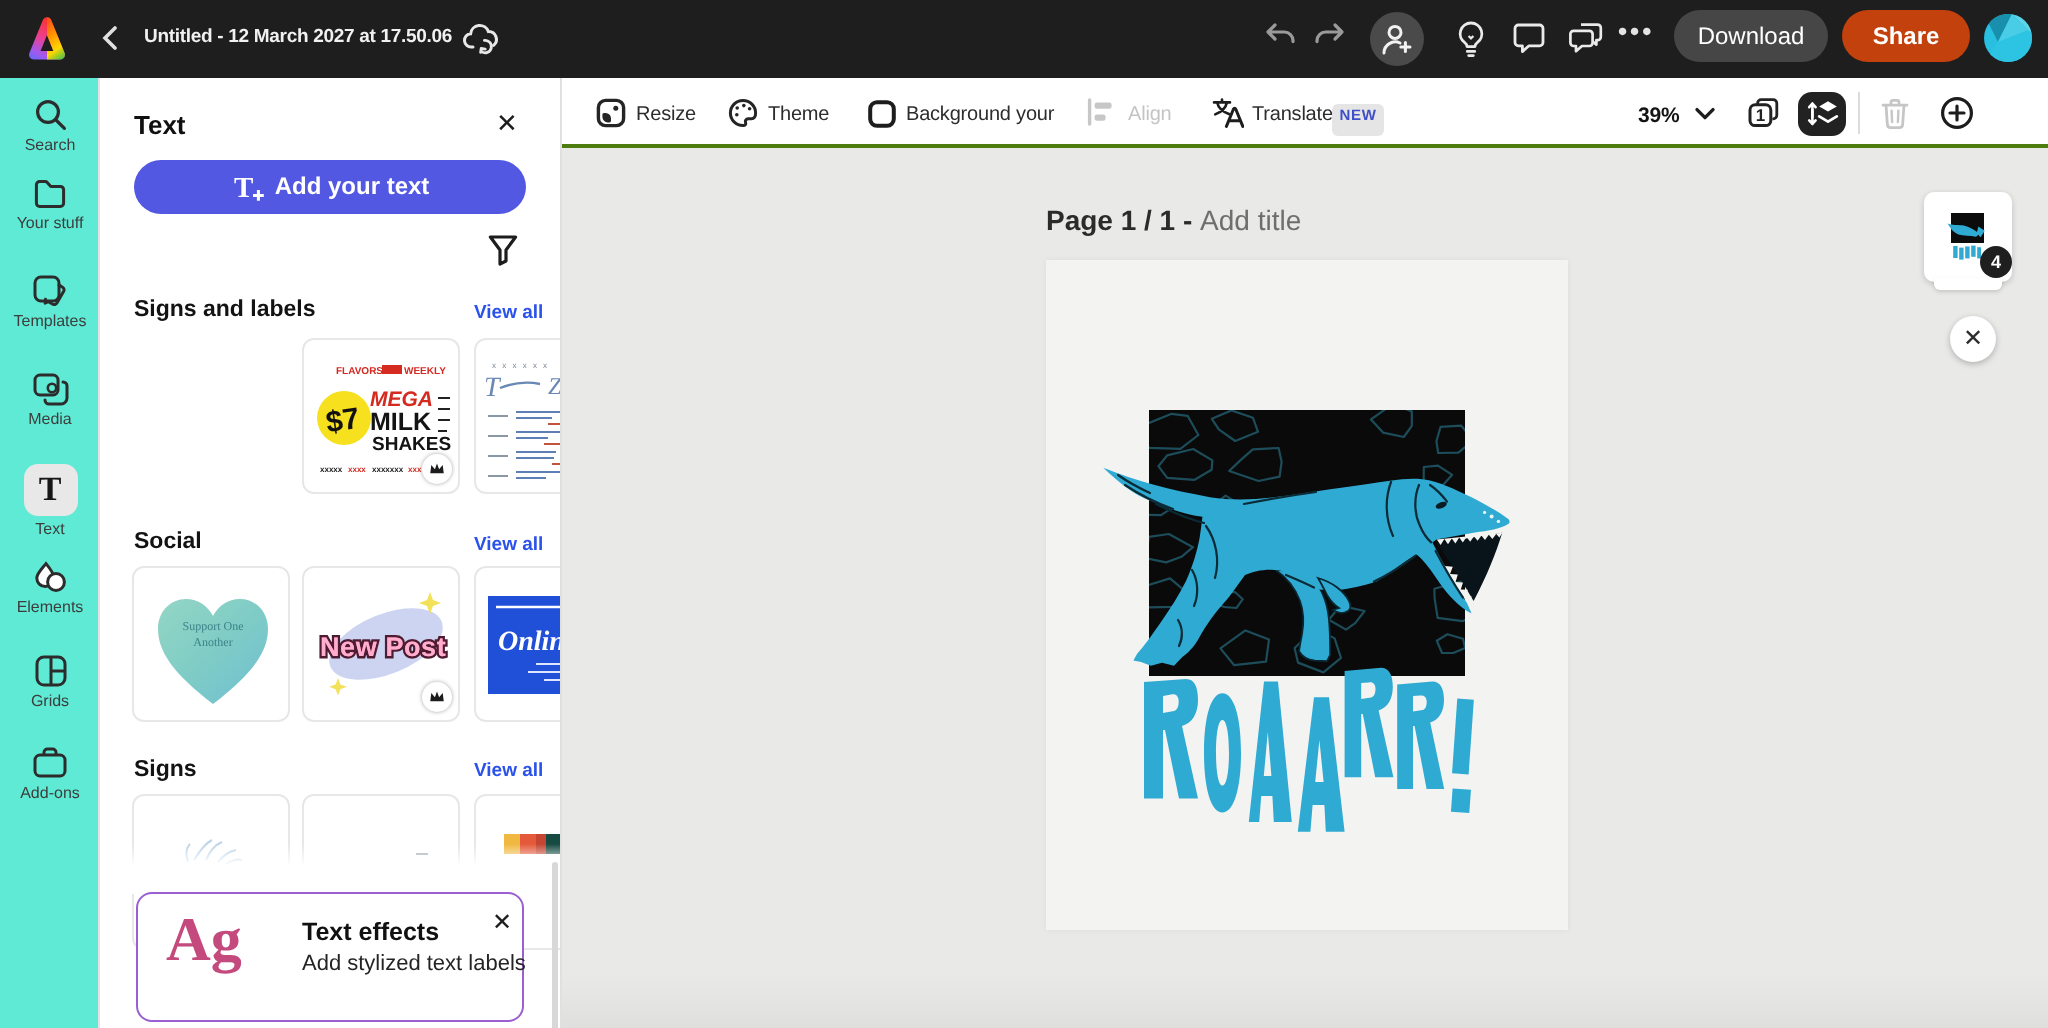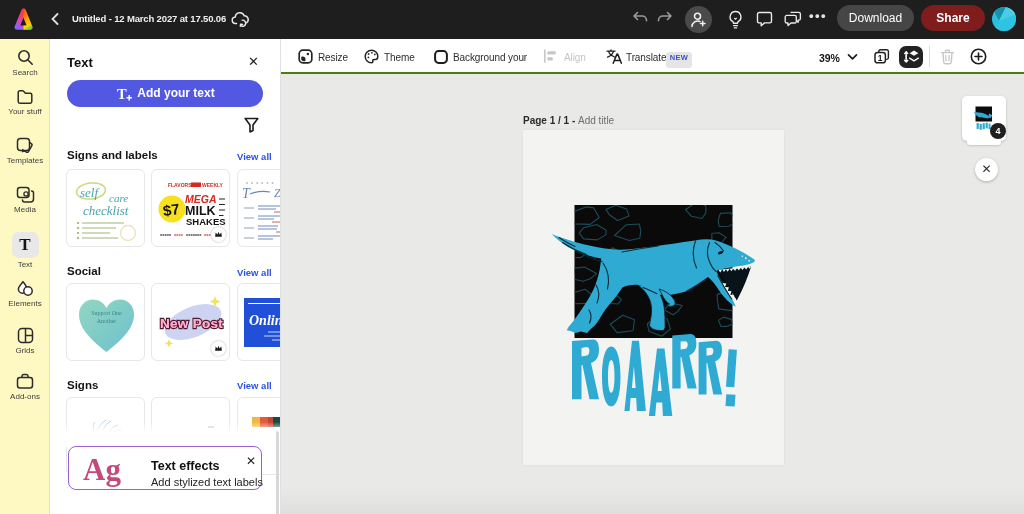--- a/index.html
+++ b/index.html
@@ -5,50 +5,50 @@
 * { margin:0; padding:0; box-sizing:border-box; }
 html,body { width:1024px; height:514px; overflow:hidden; }
 body { font-family:"Liberation Sans", sans-serif; position:relative; background:#e9e9e8; }
 .abs { position:absolute; }
 
 
 #topbar { position:absolute; left:0; top:0; width:1024px; height:39px; background:#1e1e1e; }
 #topbar .title { position:absolute; left:72px; top:13px; color:#f1f1f1; font-size:9.5px; font-weight:700; letter-spacing:-0.15px; }
 .tbicon { position:absolute; top:11px; }
 #btn-download { position:absolute; left:837px; top:5px; width:77px; height:26px; border-radius:13px; background:#464646; color:#fff; font-size:12px; text-align:center; line-height:26px; }
-#btn-share { position:absolute; left:921px; top:5px; width:64px; height:26px; border-radius:13px; background:#7f1d1d; color:#fff; font-size:12px; font-weight:700; text-align:center; line-height:26px; }
-
-
-#sidebar { position:absolute; left:0; top:39px; width:50px; height:475px; background:#fef9c3; border-right:1px solid #e2e2e2; }
+#btn-share { position:absolute; left:921px; top:5px; width:64px; height:26px; border-radius:13px; background:#c2410c; color:#fff; font-size:12px; font-weight:700; text-align:center; line-height:26px; }
+
+
+#sidebar { position:absolute; left:0; top:39px; width:50px; height:475px; background:#5eead4; border-right:1px solid #e2e2e2; }
 .sb-item { position:absolute; left:0; width:50px; text-align:center; }
 .sb-item .lbl { font-size:8px; color:#3d3d3d; display:block; margin-top:2px; }
 .sb-item svg { display:block; margin:0 auto; }
 
 
 #panel { position:absolute; left:50px; top:39px; width:231px; height:475px; background:#fff; border-right:1px solid #e0e0e0; overflow:hidden; }
 #panel h2 { position:absolute; left:17px; top:16px; font-size:13px; font-weight:700; color:#101010; }
 .panel-x { position:absolute; font-size:13px; color:#1d1d1d; font-weight:400; }
 #btn-addtext { position:absolute; left:17px; top:41px; width:196px; height:27px; border-radius:13.5px; background:#5258e2; color:#fff; font-size:12px; font-weight:700; text-align:center; line-height:27px; }
 #searchbox { position:absolute; left:18px; top:75px; width:167px; height:22px; border:1.5px solid #6e6e6e; border-radius:11px; }
 #searchbox span { position:absolute; left:27px; top:4px; font-size:10.5px; color:#3a3a3a; }
 .sec-h { position:absolute; font-size:11.5px; font-weight:700; color:#131313; }
 .viewall { position:absolute; font-size:9.5px; font-weight:700; color:#2b52ea; }
 .card { position:absolute; width:79px; height:78px; background:#fff; border:1px solid #e7e7e7; border-radius:6px; overflow:hidden; }
 .crown { position:absolute; width:15px; height:15px; border-radius:50%; background:#fff; box-shadow:0 0 2px rgba(0,0,0,.35); text-align:center; font-size:9px; line-height:15px; color:#1b1b1b; }
 #fade { position:absolute; left:0px; top:383px; width:230px; height:25px; background:linear-gradient(to bottom, rgba(255,255,255,0), #fff 45%); }
-#fx-box { position:absolute; left:18px; top:407px; width:194px; height:44px; background:#fff; border:1.5px solid #9a5fd0; border-radius:8px; }
+#fx-box { position:absolute; left:18px; top:407px; width:194px; height:65px; background:#fff; border:1.5px solid #9a5fd0; border-radius:8px; }
 #fx-box .ag { position:absolute; left:14px; top:5px; font-family:"Liberation Serif", serif; font-weight:700; font-size:31px; color:#c44a7d; }
 #fx-box .t1 { position:absolute; left:82px; top:12px; font-size:12.5px; font-weight:700; color:#111; }
 #fx-box .t2 { position:absolute; left:82px; top:29px; font-size:11px; color:#242424; white-space:nowrap; }
 
 
 #toolbar { position:absolute; left:281px; top:39px; width:743px; height:35px; background:#fff; border-bottom:2px solid #4d7c0f; }
 .tb-lbl { position:absolute; top:13px; font-size:10px; color:#2d2d2d; letter-spacing:-0.1px; }
 #canvas { position:absolute; left:281px; top:75px; width:743px; height:439px; background:linear-gradient(to bottom,#e9e9e8 94%, #dfdfde 100%); }
-#pagelbl { position:absolute; left:242px; top:40px; font-size:10px; color:#2b2b2b; font-weight:700; }
+#pagelbl { position:absolute; left:242px; top:27px; font-size:14px; color:#2b2b2b; font-weight:700; }
 #pagelbl span { color:#6e6e6e; font-weight:400; }
 #artboard { position:absolute; left:242px; top:55px; width:261px; height:335px; background:#f3f3f2; box-shadow:0 0 3px rgba(0,0,0,.06); }
 
 
 #thumbcard { position:absolute; left:681px; top:21px; width:44px; height:45px; background:#fff; border-radius:5px; box-shadow:0 1px 3px rgba(0,0,0,.18); }
 #thumbcard2 { position:absolute; left:686px; top:64px; width:34px; height:6px; background:#fff; border-radius:0 0 3px 3px; box-shadow:0 1px 2px rgba(0,0,0,.15); }
 #badge4 { position:absolute; left:709px; top:48px; width:16px; height:16px; border-radius:50%; background:#1f1f1f; color:#fff; font-size:9px; font-weight:700; text-align:center; line-height:16px; }
 #xbtn { position:absolute; left:694px; top:83px; width:23px; height:23px; border-radius:50%; background:#fff; box-shadow:0 1px 3px rgba(0,0,0,.25); text-align:center; line-height:23px; font-size:12px; color:#2d2d2d; }
 </style>
 </head>
@@ -191,41 +191,20 @@
   <div id="btn-addtext"><svg style="position:absolute;left:50px;top:6px;" width="17" height="15" viewBox="0 0 17 15">
         <text x="0" y="12.5" font-size="14.5" font-weight="700" fill="#fff" font-family="Liberation Serif">T</text>
         <path d="M12.2 9 v5.4 M9.5 11.7 h5.4" stroke="#fff" stroke-width="1.5"></path>
       </svg><span style="margin-left:22px;">Add your text</span></div>
   <svg class="abs" style="left:194px; top:78px;" width="15" height="16" viewBox="0 0 15 16">
       <path d="M1.2 1.5 h12.6 L9 8 v5.5 L6 15 V8 Z" stroke="#1d1d1d" stroke-width="1.6" fill="none" stroke-linejoin="round"></path>
     </svg>
 
   <div class="sec-h" style="left:17px; top:110px;">Signs and labels</div>
   <div class="viewall" style="left:187px; top:112px;">View all</div>
-  <div class="card" style="left:16px; top:130px;" id="card-self">
-    <svg width="79" height="78" viewBox="0 0 79 78">
-      <ellipse cx="24" cy="21" rx="14.5" ry="8" fill="none" stroke="#ccd878" stroke-width="1.5" transform="rotate(-6 24 21)"></ellipse>
-      <text x="13" y="27" font-size="13" font-style="italic" fill="#4aa2ae" font-family="Liberation Serif">self</text>
-      <text x="42" y="32" font-size="11" font-style="italic" fill="#4aa2ae" font-family="Liberation Serif">care</text>
-      <text x="16" y="45" font-size="13" font-style="italic" fill="#4aa2ae" font-family="Liberation Serif">checklist</text>
-      <g stroke="#8aa65e" stroke-width="1.4">
-        <path d="M10 53 h2"></path>
-          <path d="M10 58 h2"></path>
-          <path d="M10 63 h2"></path>
-          <path d="M10 68 h2"></path>
-      </g>
-      <g stroke="#9db575" stroke-width="1">
-        <path d="M15 53 h42"></path>
-          <path d="M15 58 h34"></path>
-          <path d="M15 63 h28"></path>
-          <path d="M15 68 h36"></path>
-      </g>
-      <circle cx="61" cy="63" r="7.5" fill="none" stroke="#ece4bd" stroke-width="1.4"></circle>
-    </svg>
-  </div>
   <div class="card" style="left:101px; top:130px;" id="card-milk">
     <svg width="79" height="78" viewBox="0 0 79 78">
       <text x="16" y="17" font-size="5" font-weight="700" fill="#d42a20" font-family="Liberation Sans">FLAVORS</text>
       <rect x="39" y="12.5" width="10" height="4.5" fill="#d42a20"></rect>
       <text x="50" y="17" font-size="5" font-weight="700" fill="#d42a20" font-family="Liberation Sans">WEEKLY</text>
       <circle cx="20" cy="39" r="13.5" fill="#f7e11e"></circle>
       <text x="11" y="45" font-size="15" font-weight="700" fill="#111" font-family="Liberation Sans" transform="rotate(-8 20 40)">$7</text>
       <text x="33" y="33" font-size="10.5" font-weight="700" font-style="italic" fill="#d42a20" font-family="Liberation Sans">MEGA</text>
       <text x="33" y="45" font-size="12.5" font-weight="700" fill="#141414" font-family="Liberation Sans">MILK</text>
       <text x="34" y="55" font-size="9.5" font-weight="700" fill="#141414" font-family="Liberation Sans">SHAKES</text>

